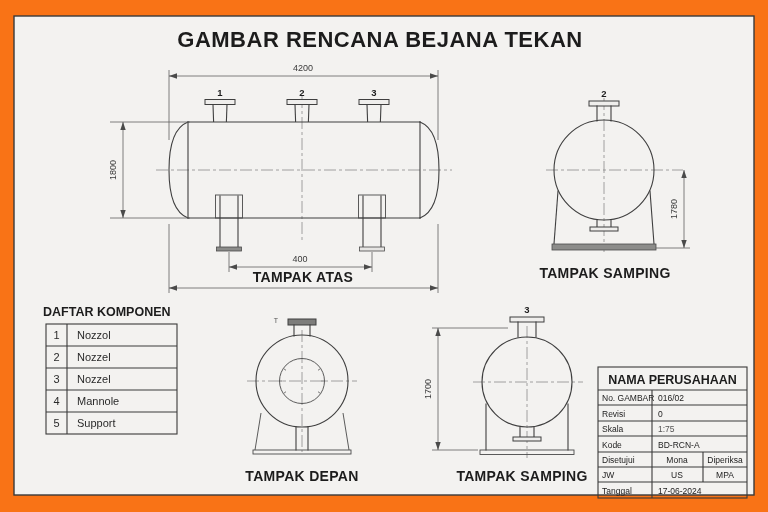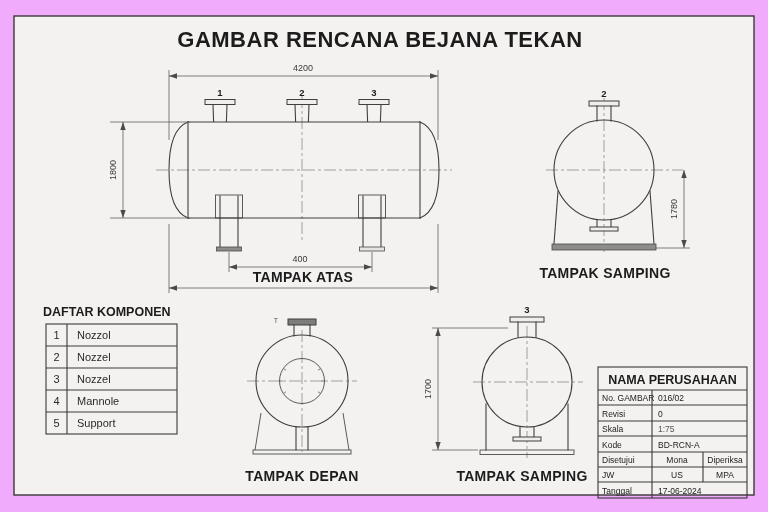--- a/index.html
+++ b/index.html
@@ -1,16 +1,16 @@
 <!DOCTYPE html>
 <html><head>
 <meta charset="utf-8">
 <style>
   html,body{margin:0;padding:0;background:#e9e8e5;}
-  .stage{position:relative;width:768px;height:512px;background:#f0abfc;overflow:hidden;}
+  .stage{position:relative;width:768px;height:512px;background:#f97316;overflow:hidden;}
   svg{display:block;}
   .obj{stroke:#3f3f3f;stroke-width:1.1;fill:none;stroke-linecap:square;}
   .objthin{stroke:#4a4a4a;stroke-width:.9;fill:none;}
   .dim{stroke:#5f5f5f;stroke-width:.8;fill:none;}
   .cl{stroke:#8a8a8a;stroke-width:.8;fill:none;stroke-dasharray:12 3 3 3;}
   .baseg{fill:#8c8c8a;stroke:#4a4a4a;stroke-width:.8;}
   .basel{fill:#e6e5e3;stroke:#4a4a4a;stroke-width:.8;}
   .flg{fill:#efeeec;stroke:#3f3f3f;stroke-width:1;}
   .flgd{fill:#7d7d7b;stroke:#3f3f3f;stroke-width:1;}
   text{font-family:"Liberation Sans",sans-serif;fill:#1c1c1c;}

